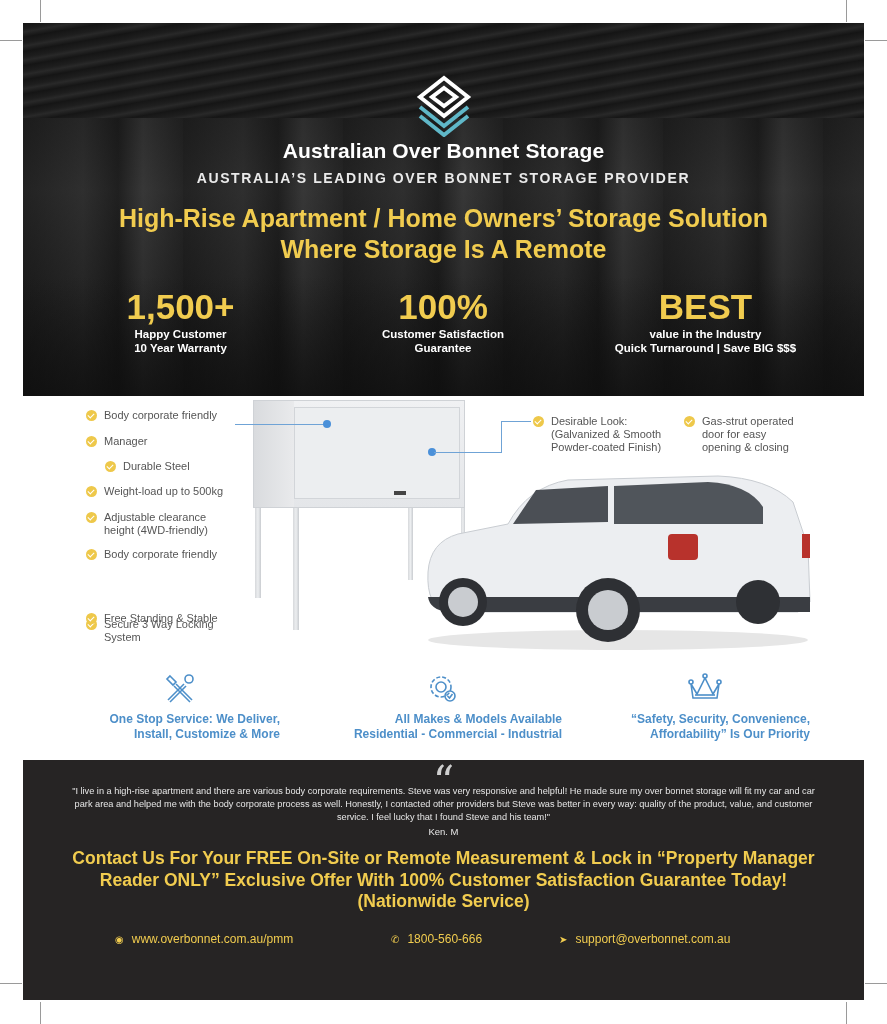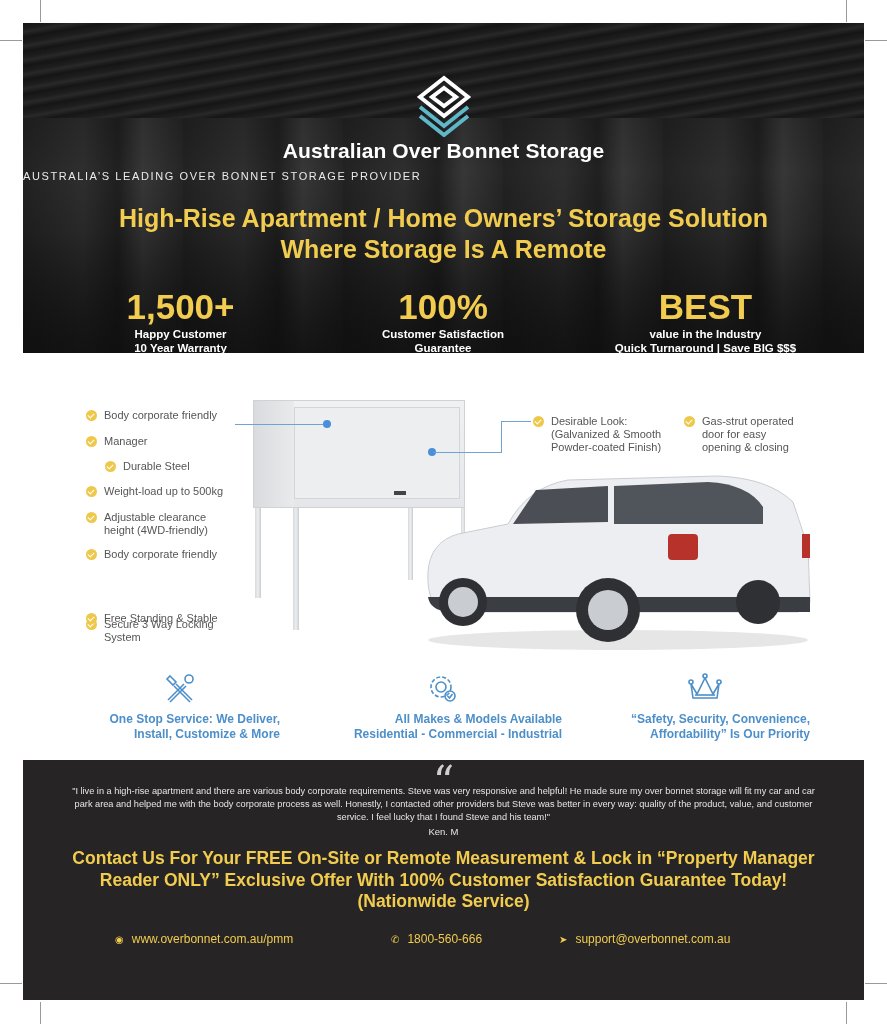--- a/index.html
+++ b/index.html
@@ -4,21 +4,21 @@
 <style>
   * { box-sizing: border-box; margin: 0; padding: 0; }
   html, body { width: 887px; height: 1024px; background: #ffffff; overflow: hidden; }
   body { position: relative; font-family: "Liberation Sans", "DejaVu Sans", sans-serif; }
 
   
   .crop { position: absolute; background: #9a9a9a; }
 
   
   .hero {
-    position: absolute; left: 23px; top: 23px; width: 841px; height: 330px;
+    position: absolute; left: 23px; top: 23px; width: 841px; height: 373px;
     background:
       linear-gradient(180deg, rgba(0,0,0,0.55) 0%, rgba(20,20,20,0.35) 45%, rgba(0,0,0,0.55) 100%),
       repeating-linear-gradient(90deg, #2a2a2a 0px, #3d3d3d 60px, #262626 95px, #4a4a4a 120px, #2f2f2f 160px),
       #1b1b1b;
     overflow: hidden;
   }
   .hero::before {
     content: ""; position: absolute; left: 0; top: 0; right: 0; height: 95px;
     background: repeating-linear-gradient(170deg, #141414 0px, #1e1e1e 6px, #2a2a2a 9px, #151515 14px);
     opacity: 0.9;
@@ -27,22 +27,22 @@
     content: ""; position: absolute; left: 0; right: 0; bottom: 0; height: 120px;
     background: linear-gradient(180deg, rgba(15,15,15,0) 0%, rgba(15,15,15,0.7) 100%);
   }
   .hero-inner { position: absolute; inset: 0; z-index: 2; }
   .logo { position: absolute; left: 393px; top: 52px; width: 56px; height: 62px; }
   .brand-title {
     position: absolute; left: 0; right: 0; top: 116px; text-align: center;
     color: #ffffff; font-weight: bold; font-size: 21px; letter-spacing: 0.1px;
   }
   .brand-sub {
-    position: absolute; left: 0; right: 0; top: 147px; text-align: left;
-    color: #eaeaea; font-size: 11px; letter-spacing: 1.6px;
+    position: absolute; left: 0; right: 0; top: 147px; text-align: center;
+    color: #eaeaea; font-size: 14px; letter-spacing: 1.6px; font-weight: bold;
   }
   .headline {
     position: absolute; left: 0; right: 0; top: 180px; text-align: center;
     color: #f1cc4f; font-weight: bold; font-size: 25px; line-height: 31px;
   }
   .stat { position: absolute; top: 264px; text-align: center; color: #fff; }
   .stat .big { color: #f1cc4f; font-weight: bold; font-size: 35px; line-height: 40px; }
   .stat .small { font-weight: bold; font-size: 11.5px; line-height: 14px; }
 
   

